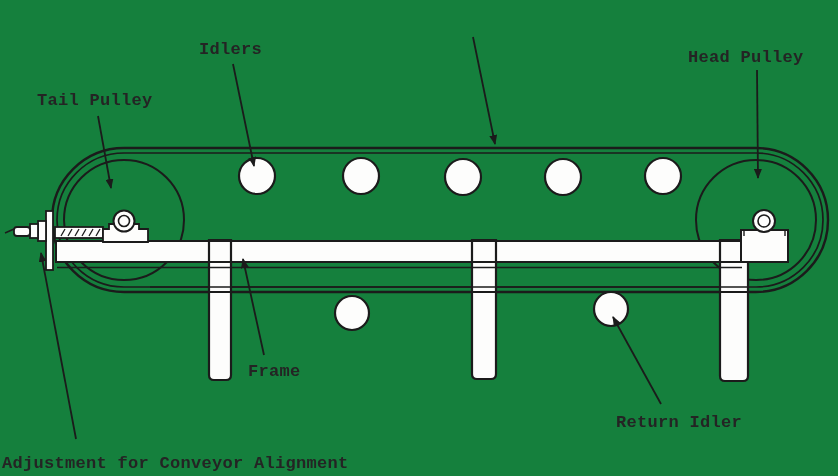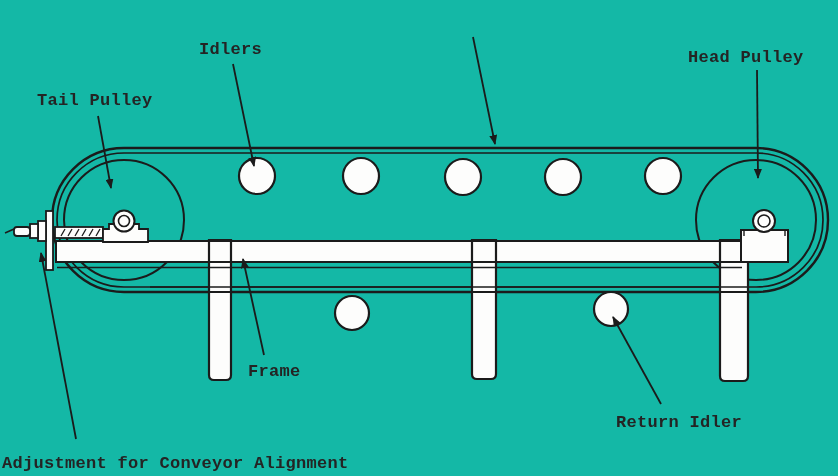--- a/index.html
+++ b/index.html
@@ -1,19 +1,19 @@
 <!DOCTYPE html>
 <html><head>
 <meta charset="utf-8">
 <style>
   html,body{margin:0;padding:0;background:#ffffff;}
   .stage{
     position:relative;
     width:838px;height:476px;
-    background:#14b8a6;
+    background:#15803d;
     overflow:hidden;
     font-family:"Liberation Mono","DejaVu Sans Mono",monospace;
   }
   svg{display:block}
   .ink{stroke:#1b1b1b;fill:none}
   .fillw{fill:#fdfdfc;stroke:#1b1b1b}
   .lbl{
     font-family:"Liberation Mono","DejaVu Sans Mono",monospace;
     font-size:17px;
     font-weight:700;

